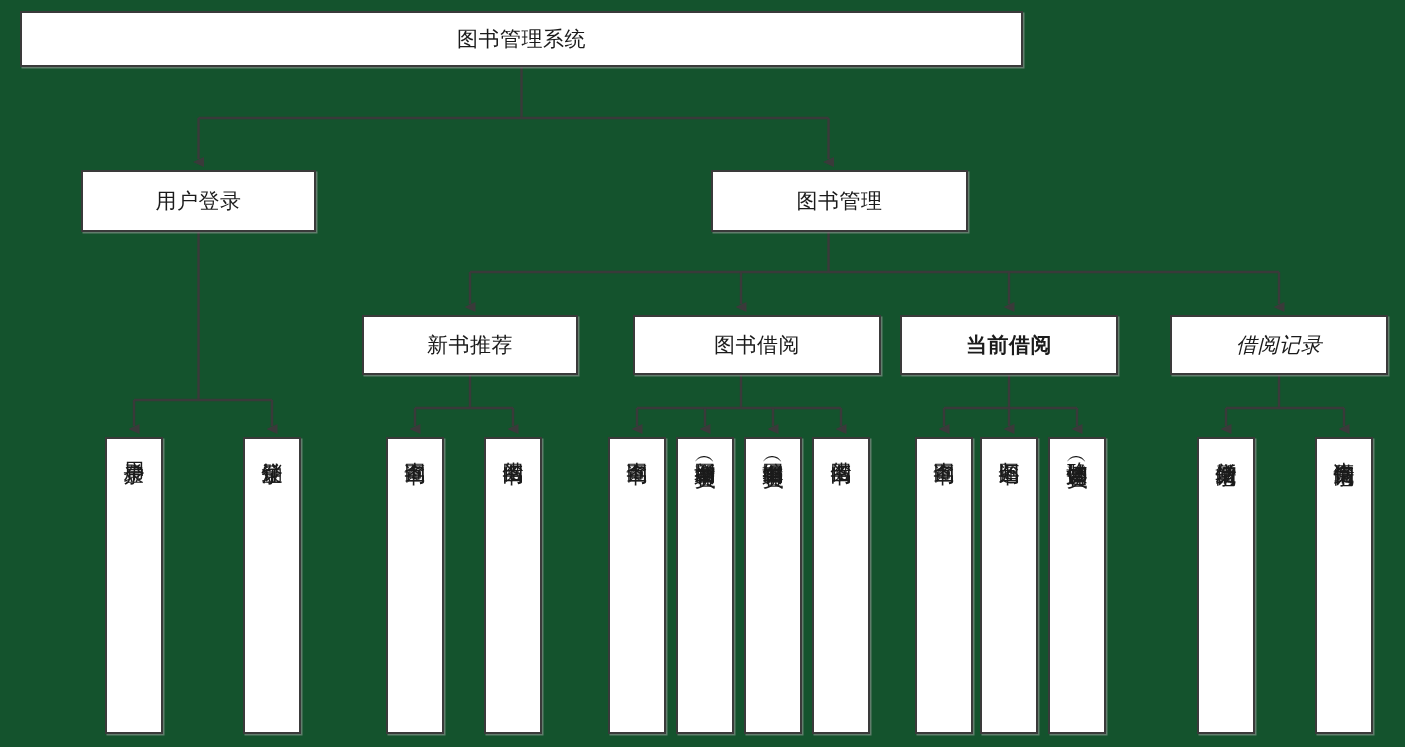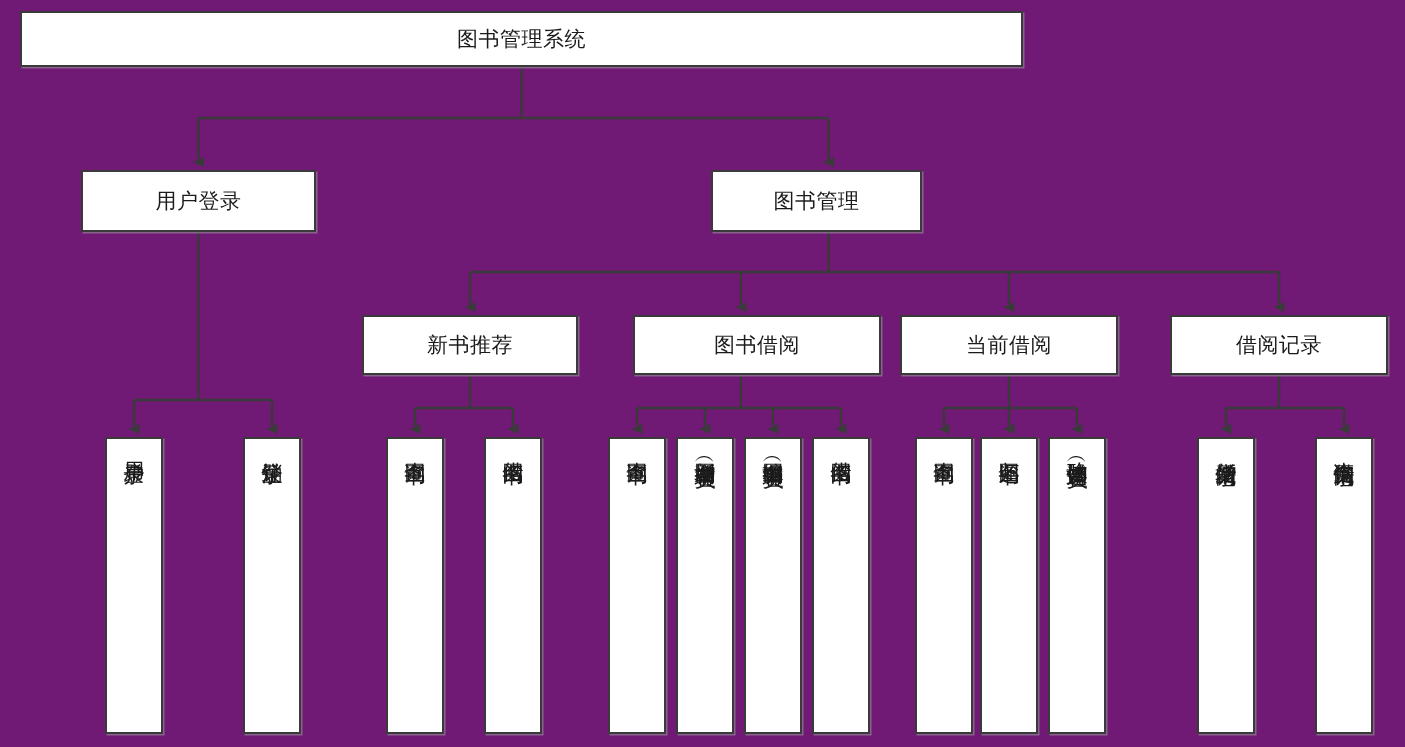--- a/index.html
+++ b/index.html
@@ -7,21 +7,21 @@
     padding: 0;
     background: #ffffff;
   }
   body {
     font-family: "Liberation Sans", "DejaVu Sans", sans-serif;
   }
   #canvas {
     position: relative;
     width: 1405px;
     height: 747px;
-    background: #701a75;
+    background: #14532d;
     overflow: hidden;
   }
   #wires {
     position: absolute;
     left: 0;
     top: 0;
     width: 1405px;
     height: 747px;
     pointer-events: none;
   }
@@ -115,33 +115,33 @@
       </g>
   </svg>
 
   <div id="nodes">
       <div class="node" style="left: 20px; top: 11px; width: 1003px; height: 56px;">
         <span class="lbl">图书管理系统</span>
       </div>
       <div class="node" style="left: 81px; top: 170px; width: 235px; height: 62px;">
         <span class="lbl">用户登录</span>
       </div>
-      <div class="node" style="left: 711px; top: 170px; width: 211px; height: 62px; align-items: center;">
+      <div class="node" style="left: 711px; top: 170px; width: 257px; height: 62px; align-items: center;">
         <span class="lbl">图书管理</span>
       </div>
       <div class="node" style="left: 362px; top: 315px; width: 216px; height: 60px;">
         <span class="lbl">新书推荐</span>
       </div>
       <div class="node" style="left: 633px; top: 315px; width: 248px; height: 60px;">
         <span class="lbl">图书借阅</span>
       </div>
-      <div class="node" style="left: 900px; top: 315px; width: 218px; height: 60px;">
+      <div class="node" style="left: 900px; top: 315px; width: 218px; height: 60px; font-weight: bold;">
         <span class="lbl">当前借阅</span>
       </div>
-      <div class="node" style="left: 1170px; top: 315px; width: 218px; height: 60px;">
+      <div class="node" style="left: 1170px; top: 315px; width: 218px; height: 60px; font-style: italic;">
         <span class="lbl">借阅记录</span>
       </div>
       <div class="node leaf" style="left: 105px; top: 437px; width: 58px; height: 297px;">
         <span class="lbl">用户登录</span>
       </div>
       <div class="node leaf" style="left: 243px; top: 437px; width: 58px; height: 297px;">
         <span class="lbl">注销登录</span>
       </div>
       <div class="node leaf" style="left: 386px; top: 437px; width: 58px; height: 297px;">
         <span class="lbl">查询图书</span>

